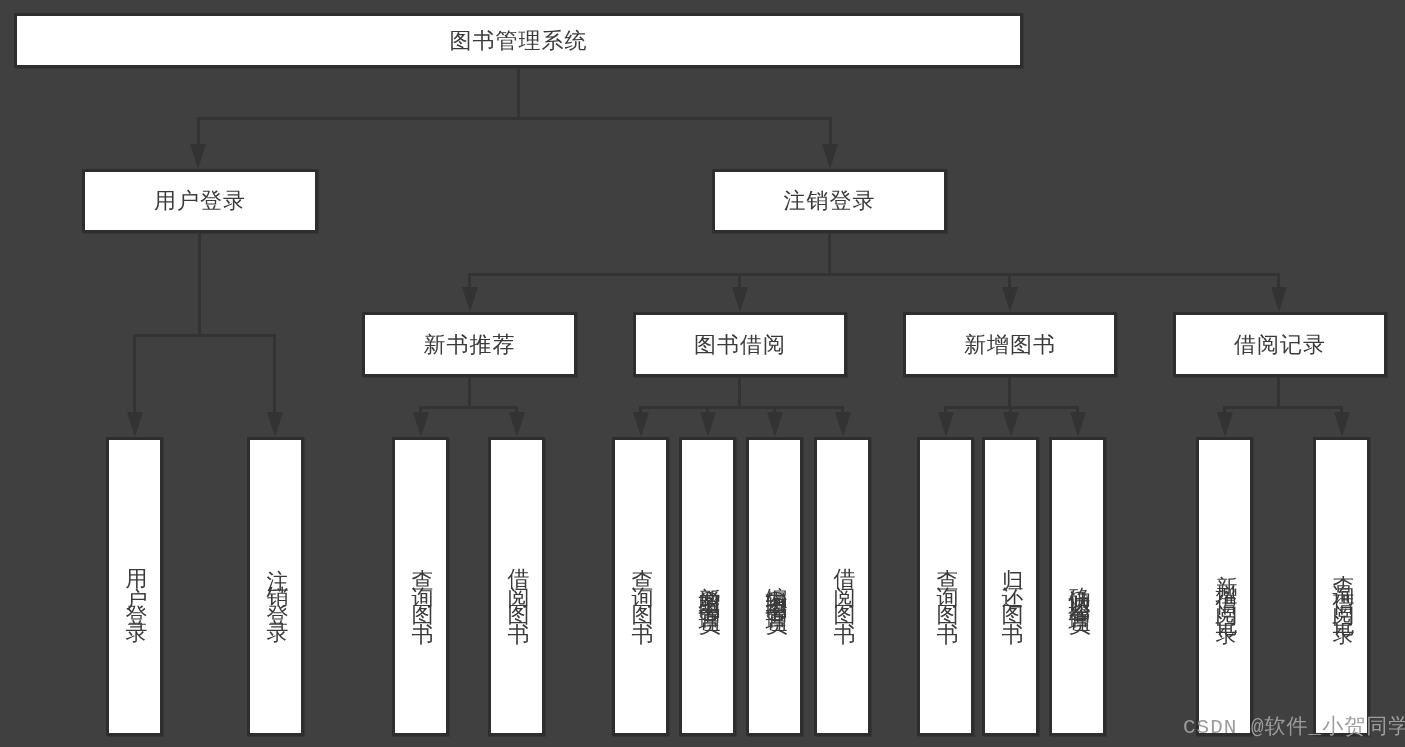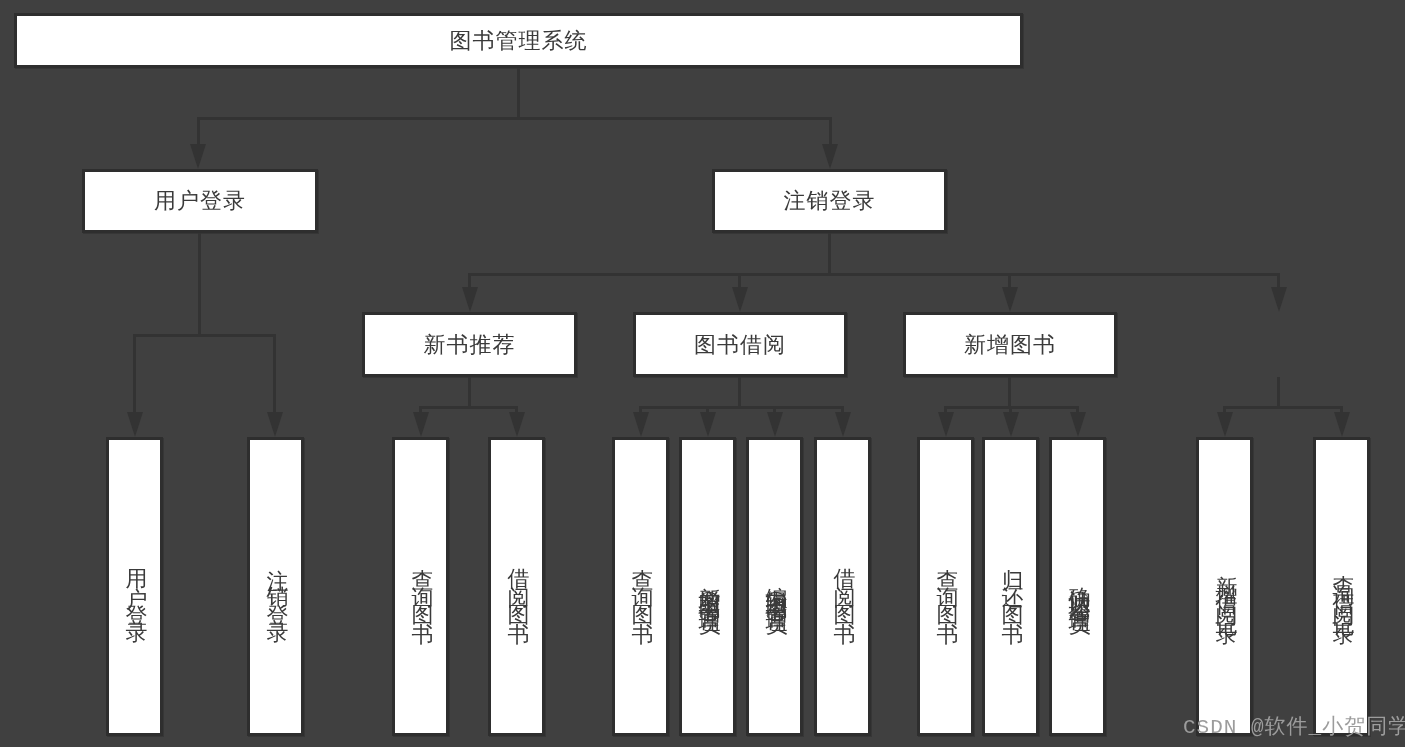--- a/index.html
+++ b/index.html
@@ -109,20 +109,23 @@
 
   <div class="node" style="left:633px; top:312px; width:214px; height:65px;">
     <span>图书借阅</span>
   </div>
   <div class="node" style="left:362px; top:312px; width:215px; height:65px;">
     <span>新书推荐</span>
   </div>
   <div class="node" style="left:903px; top:312px; width:214px; height:65px;">
     <span>新增图书</span>
   </div>
+  <div class="node" style="left:1173px; top:312px; width:214px; height:65px;">
+    <span>借阅记录</span>
+  </div>
 
   <div class="v-line" style="left:468px; top:377px; height:32px;"></div>
   <div class="h-line" style="left:419px; top:406px; width:99px;"></div>
   <div class="v-line" style="left:419px; top:406px; height:10px;"></div>
   <div class="arrow" style="left:413px; top:412px;"></div>
   <div class="v-line" style="left:515px; top:406px; height:10px;"></div>
   <div class="arrow" style="left:509px; top:412px;"></div>
 
   <div class="v-line" style="left:738px; top:377px; height:32px;"></div>
   <div class="h-line" style="left:639px; top:406px; width:205px;"></div>

